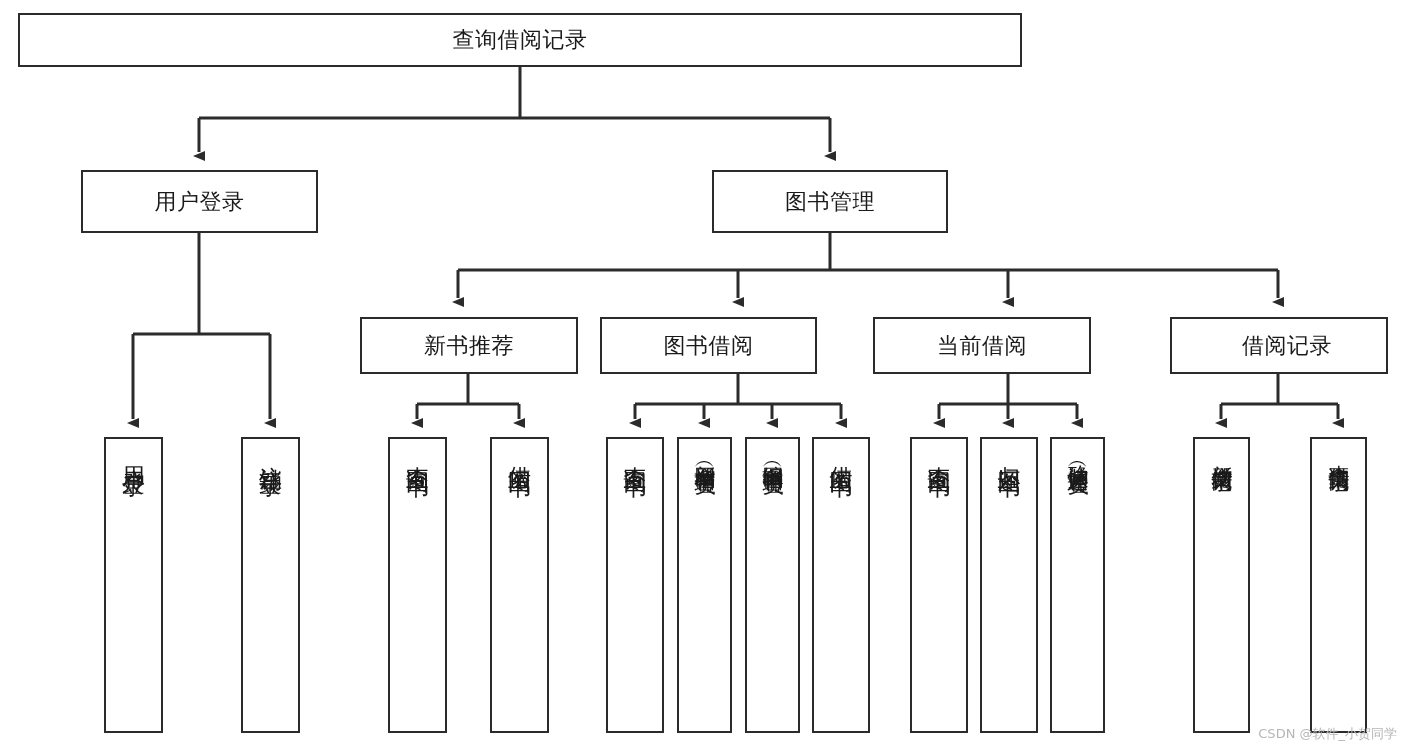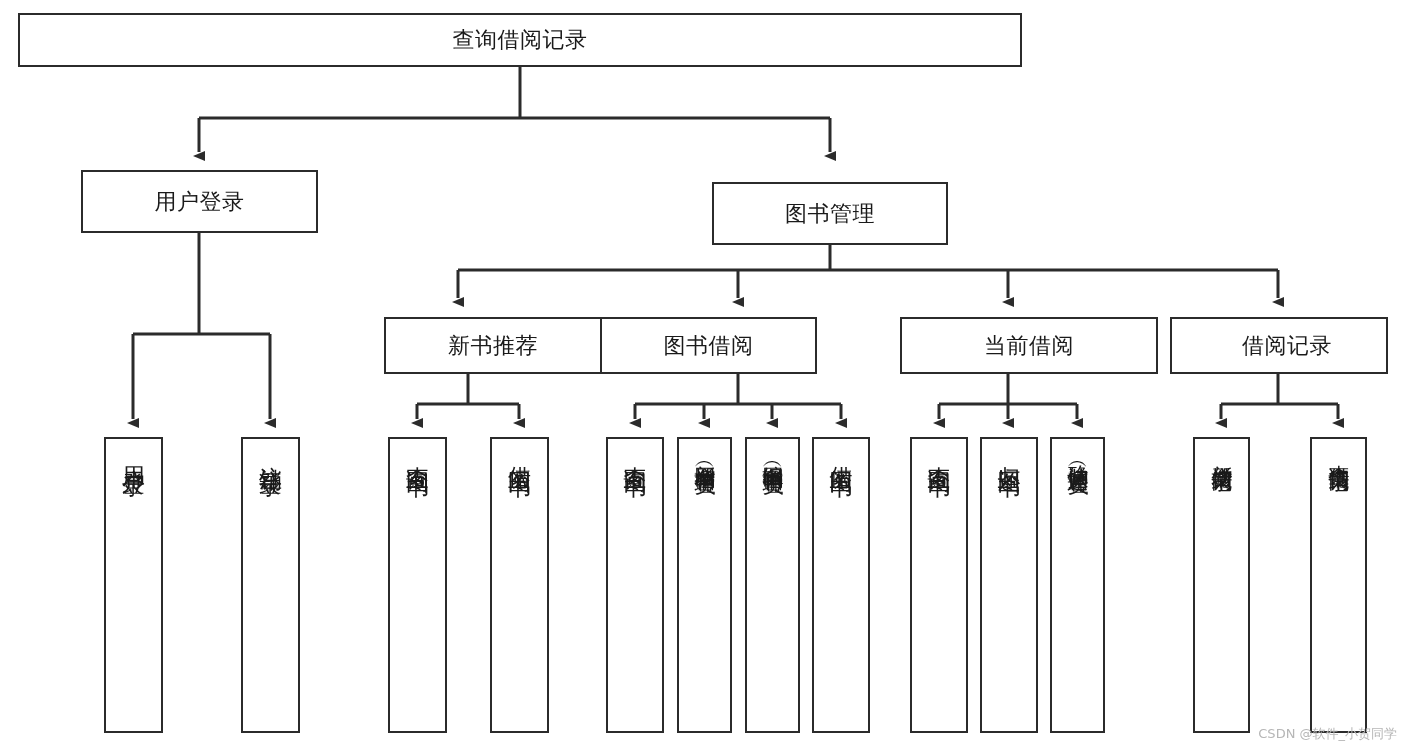--- a/index.html
+++ b/index.html
@@ -130,31 +130,31 @@
     </g>
   </svg>
 
   <div class="node horizontal" style="left:18px; top:13px; width:1004px; height:54px;">
     <span class="label">查询借阅记录</span>
   </div>
 
   <div class="node horizontal" style="left:81px; top:170px; width:237px; height:63px;">
     <span class="label">用户登录</span>
   </div>
-  <div class="node horizontal" style="left:712px; top:170px; width:236px; height:63px;margin-top:12px;">
+  <div class="node horizontal" style="left:712px; top:170px; width:236px; height:63px;">
     <span class="label">图书管理</span>
   </div>
 
-  <div class="node horizontal" style="left:360px; top:317px; width:218px; height:57px;margin-left:24px;">
+  <div class="node horizontal" style="left:360px; top:317px; width:218px; height:57px;">
     <span class="label">新书推荐</span>
   </div>
   <div class="node horizontal" style="left:600px; top:317px; width:217px; height:57px;">
     <span class="label">图书借阅</span>
   </div>
-  <div class="node horizontal" style="left:900px; top:317px; width:258px; height:57px;">
+  <div class="node horizontal" style="left:873px; top:317px; width:218px; height:57px;">
     <span class="label">当前借阅</span>
   </div>
   <div class="node horizontal" style="left:1170px; top:317px; width:218px; height:57px;padding-left:16px;">
     <span class="label">借阅记录</span>
   </div>
 
   <div class="node vertical" style="left:104px; top:437px; width:59px; height:296px;">
     <span class="label">用户登录</span>
   </div>
   <div class="node vertical" style="left:241px; top:437px; width:59px; height:296px;">

